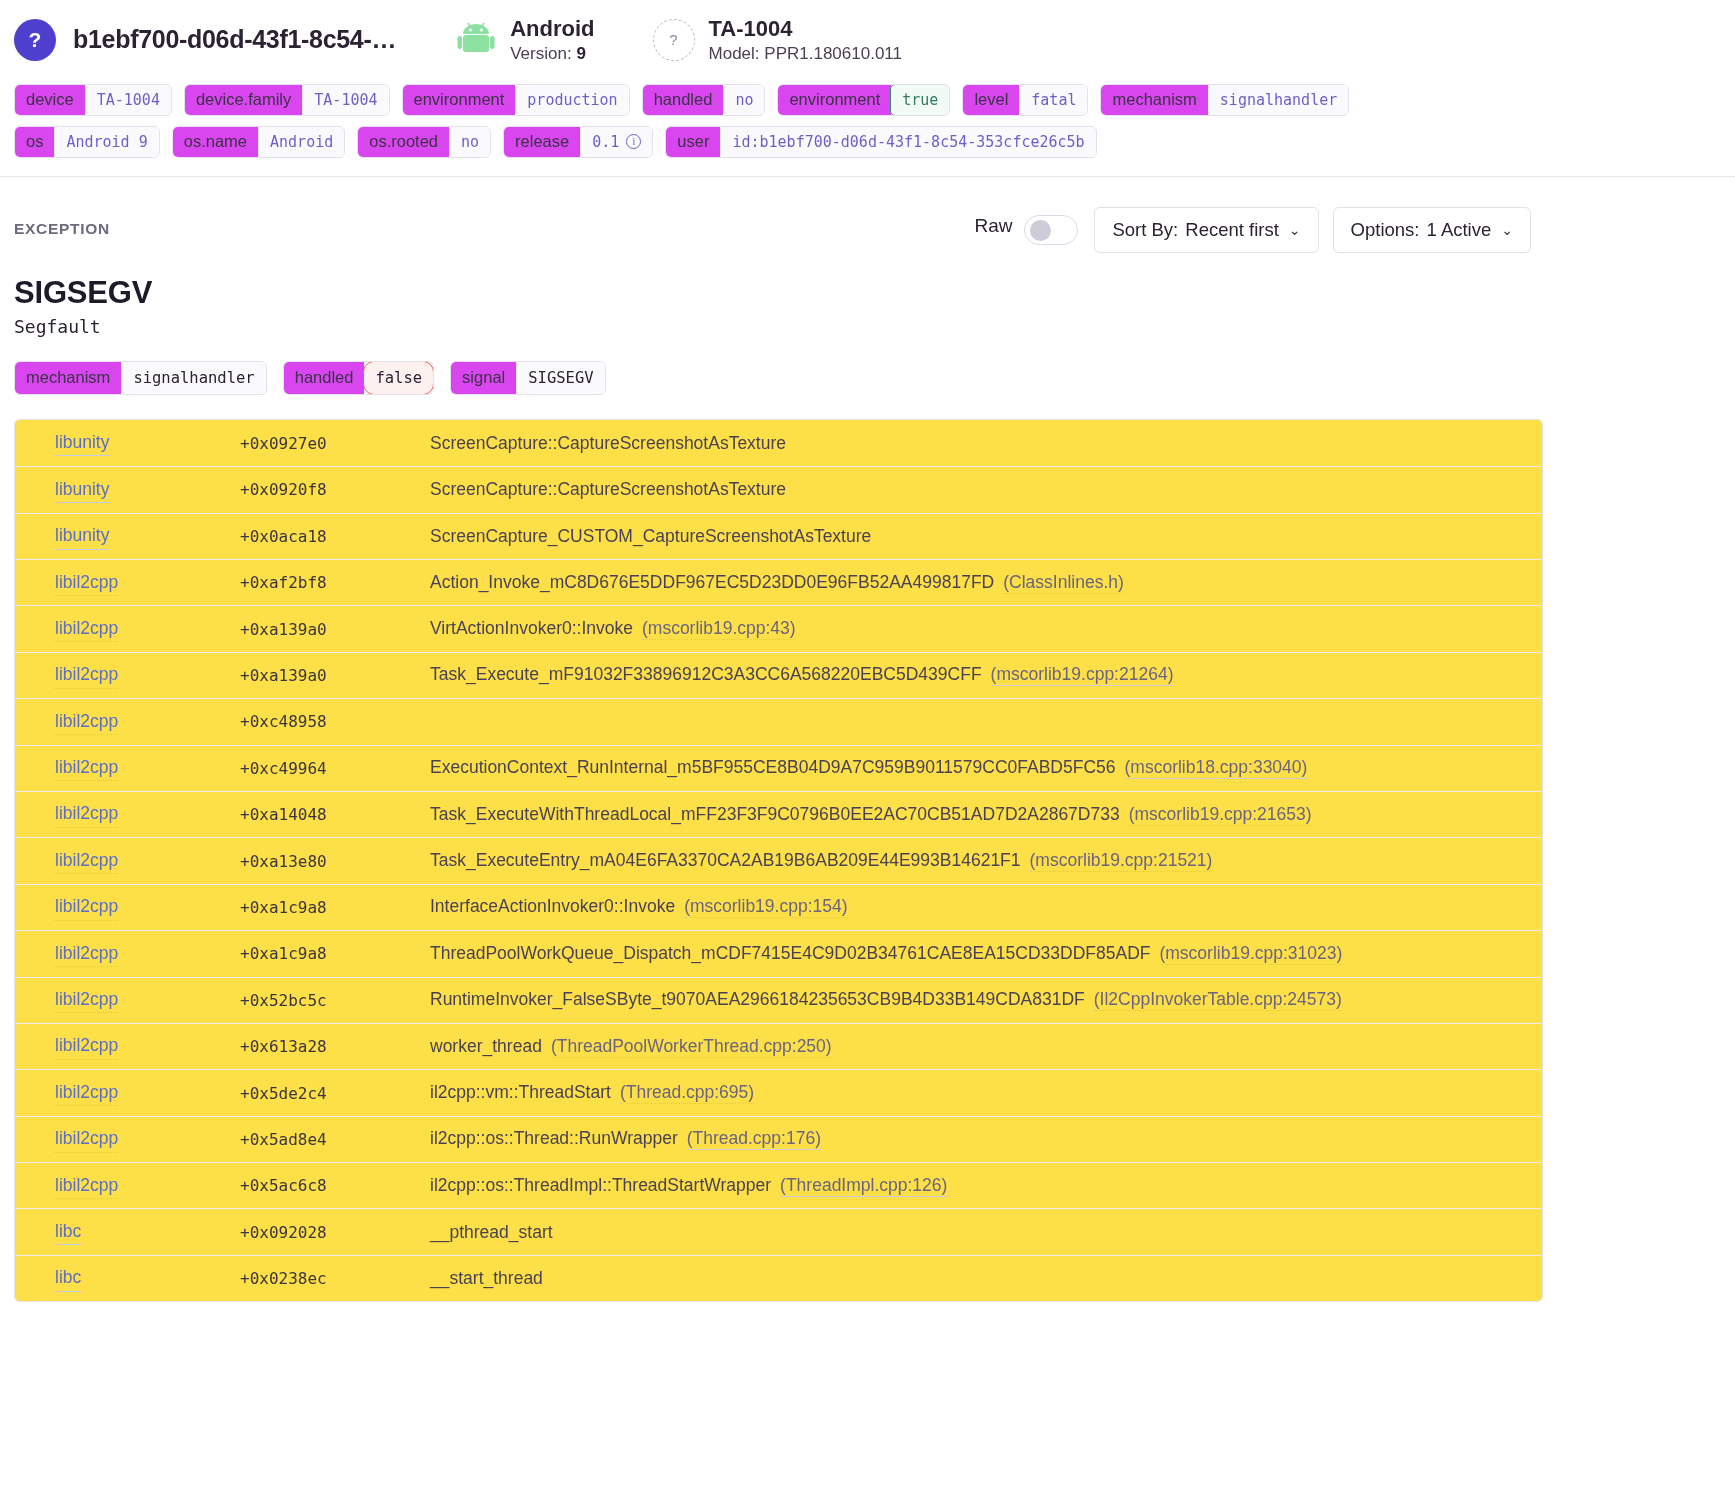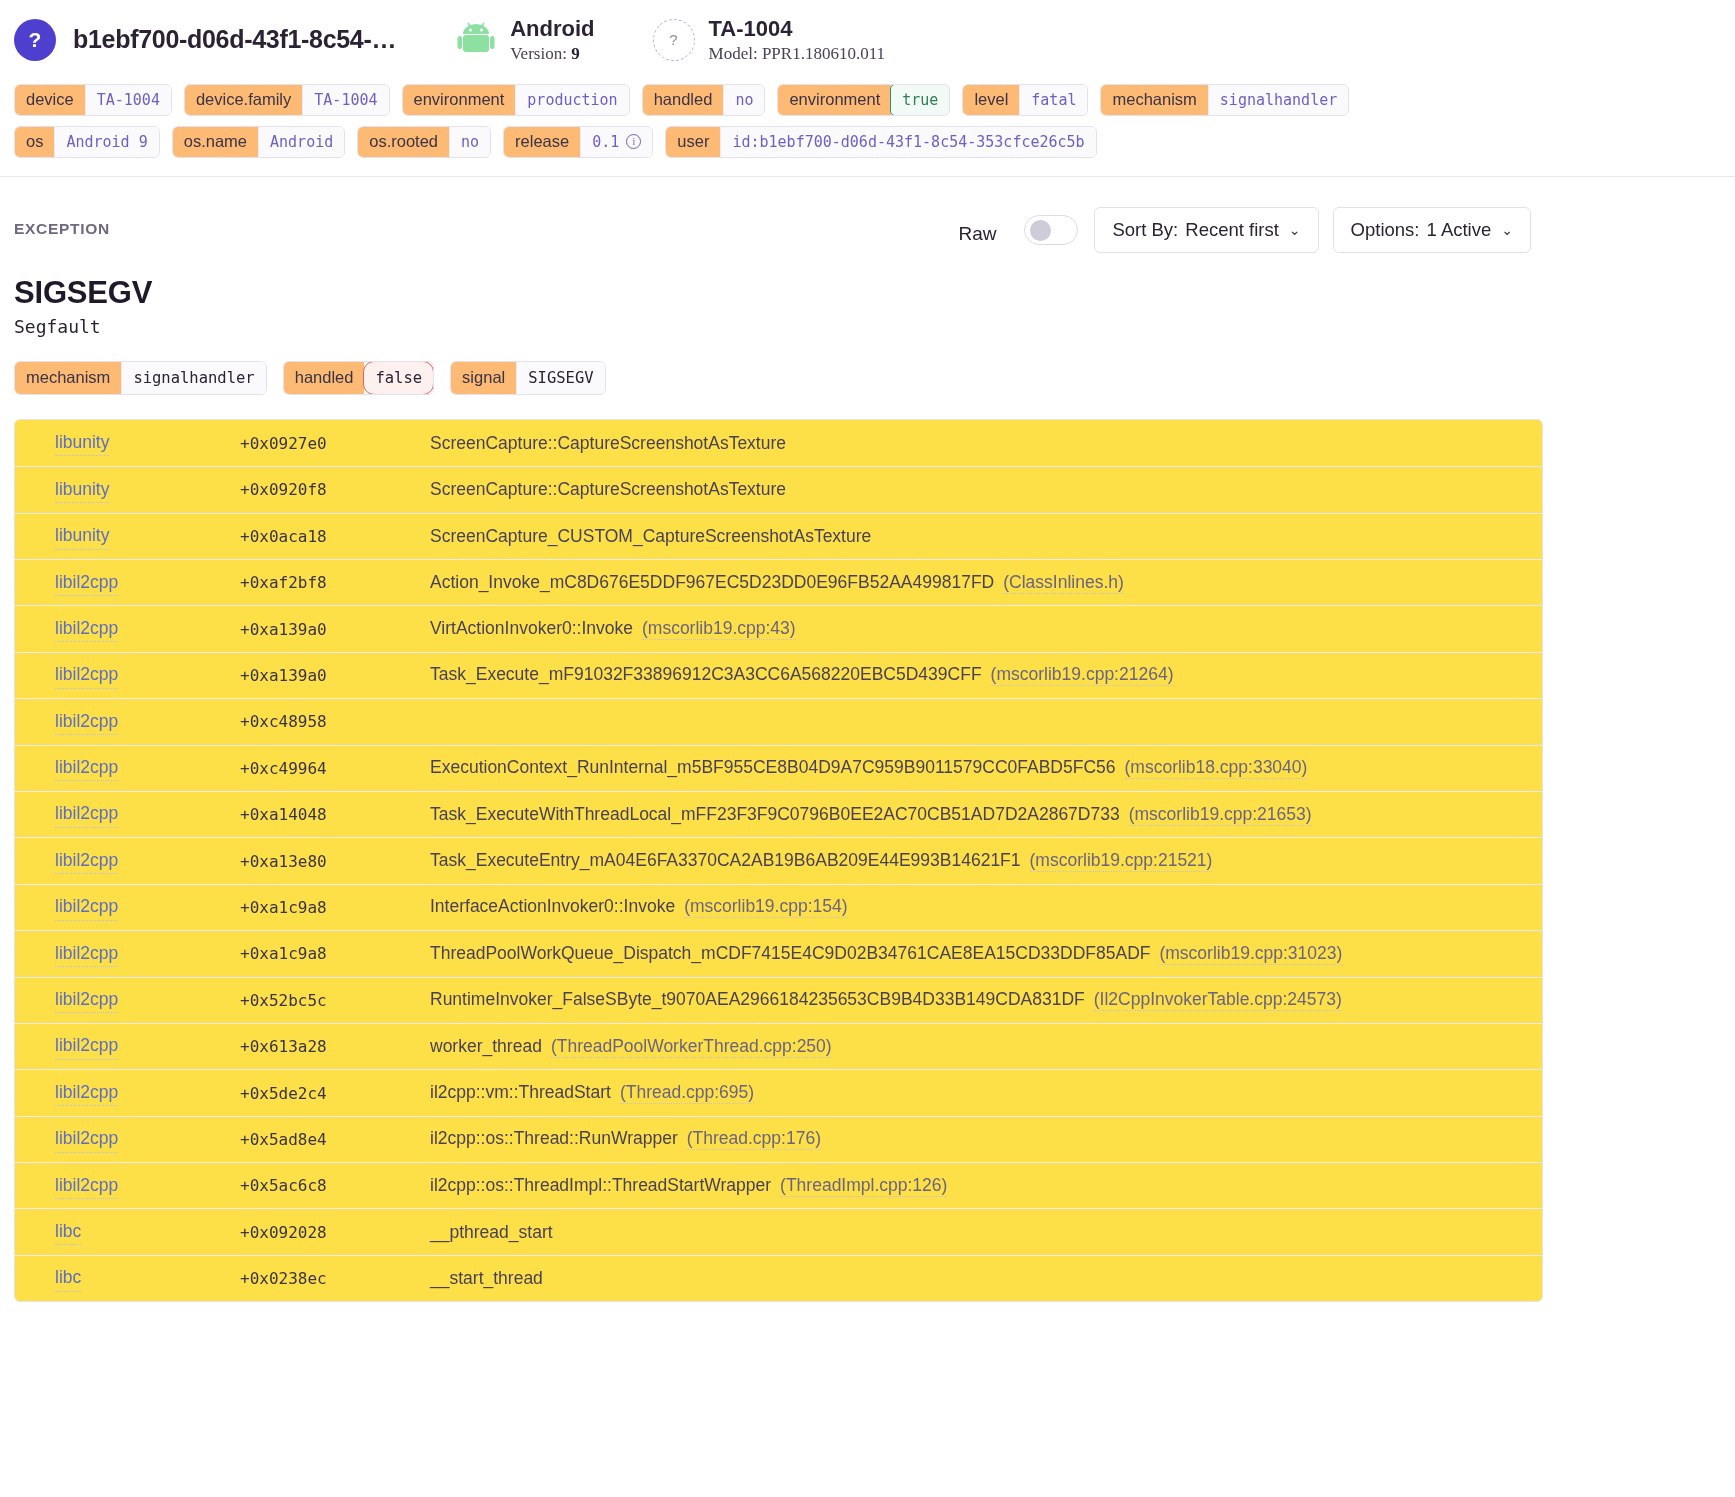--- a/index.html
+++ b/index.html
@@ -32,21 +32,21 @@
     font-size: 25px; font-weight: 700;
     letter-spacing: -0.3px;
     color: #2b2233;
     white-space: nowrap;
   }
   .hdr-gap-a { width: 60px; }
   .hdr-gap-b { width: 58px; }
   .droid { width: 40px; height: 40px; flex:none; }
   .hdr-text { margin-left: 14px; line-height: 1.15; }
   .hdr-text .t1 { font-size: 22px; font-weight: 700; color: #2b2233; white-space: nowrap;}
-  .hdr-text .t2 { font-size: 17px; font-weight: 700; color: #2b2233; margin-top: 3px; white-space: nowrap; font-family: Liberation Serif, serif;}
+  .hdr-text .t2 { font-size: 17px; font-weight: 700; color: #2b2233; margin-top: 3px; white-space: nowrap;}
   .hdr-text .t2 span.muted { font-weight: 400; color: #4a4157; }
   .qcircle {
     width: 42px; height: 42px; border-radius: 50%;
     border: 1.6px dashed #b9b4c7;
     display:flex;align-items:center;justify-content:center;
     color:#908ba1; font-size: 15px; flex:none;
   }
 
   
   .tags {
@@ -60,21 +60,21 @@
     border-radius: 6px;
     background: #ffffff;
     overflow: hidden;
     height: 32px;
   }
   .pill .k {
     display:flex; align-items:center;
     padding: 0 11px;
     font-size: 16.5px;
     color: #3b3346;
-    background: #fdba74;
+    background: #d946ef;
     white-space: nowrap;
   }
   .pill .v {
     display:flex; align-items:center;
     padding: 0 11px;
     font-family: "DejaVu Sans Mono", monospace;
     font-size: 15px;
     color: #6c5fc7;
     background: #fafafc;
     border-left: 1px solid #eceaf2;
@@ -107,21 +107,21 @@
 
   
   .sect { padding: 30px 14px 0 14px; }
   .sect-top { display:flex; align-items:flex-start; justify-content: space-between; }
   .eyebrow {
     font-size: 15.5px; font-weight: 700; letter-spacing: 0.7px;
     color: #6e6880; text-transform: uppercase;
     padding-top: 13px;
   }
   .controls { display:flex; align-items:center; gap: 14px; }
-  .raw-wrap { display:flex; align-items:flex-end; gap: 28px; margin-right: 2px;}
+  .raw-wrap { display:flex; align-items:flex-start; gap: 12px; margin-right: 2px;}
   .raw-label { font-size: 19px; color: #2b2233; }
   .toggle {
     width: 54px; height: 30px; border-radius: 15px;
     background: #ffffff; border: 1px solid #dedae8;
     position: relative;
   }
   .toggle .knob {
     position:absolute; top: 4px; left: 5px;
     width: 21px; height: 21px; border-radius: 50%;
     background: #cfcbd9;

